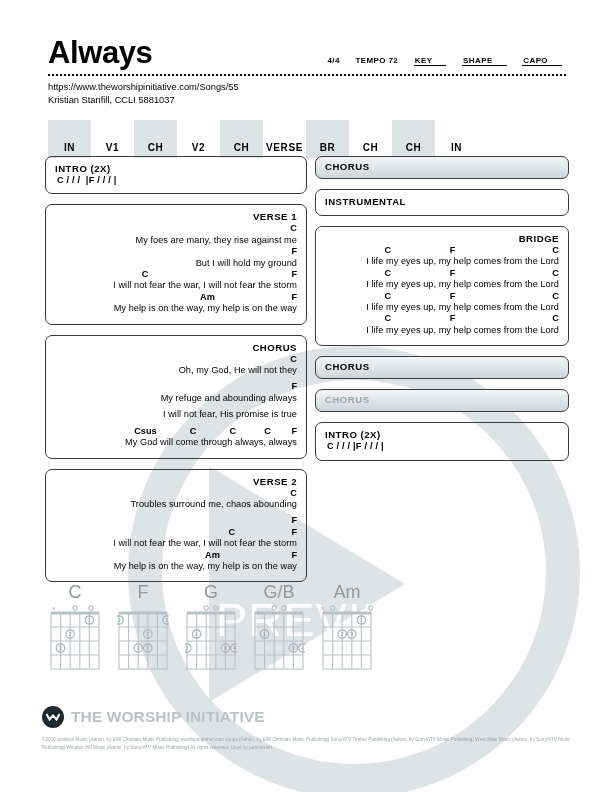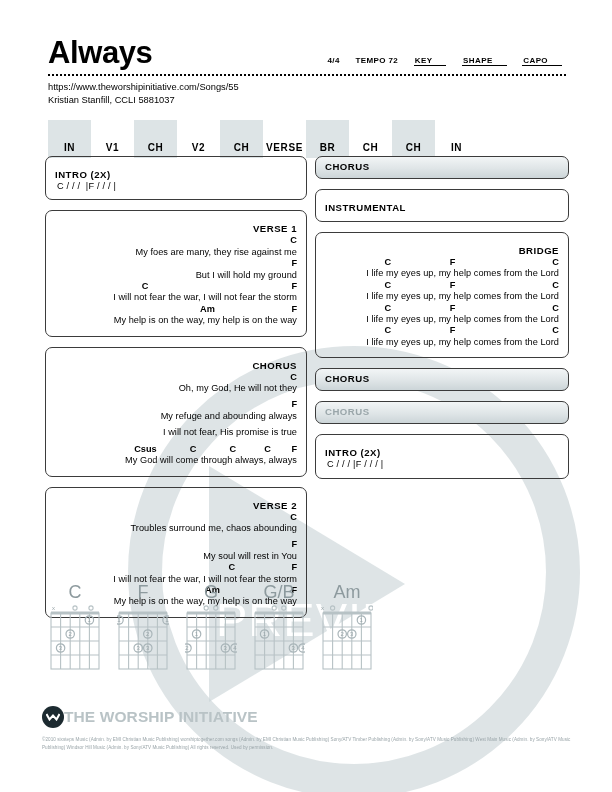--- a/index.html
+++ b/index.html
@@ -101,57 +101,57 @@
 
   
   .col-l { position: absolute; left: 45px; top: 156px; width: 262px; }
   .col-r { position: absolute; left: 315px; top: 156px; width: 254px; }
 
   .box {
     border: 1px solid #3b3b3b;
     border-radius: 7px;
     background: transparent;
     margin-bottom: 10px;
-    padding: 12px 9px 7px 9px;
+    padding: 6px 9px 7px 9px;
   }
   .box.tall { padding-bottom: 9px; text-align: right; }
   .box.label-only {
     padding: 4px 9px 5px 9px;
     background: linear-gradient(to bottom, #f2f5f6 0%, #dfe5e7 55%, #ccd5d8 100%);
   }
   .sec-name {
     font-size: 9.6px; font-weight: bold; letter-spacing: .5px;
     margin-bottom: 1px;
   }
   .sec-name.dim { color: #9aa6aa; }
 
   .chordline, .lyricline, .barline {
     font-size: 9.2px; line-height: 11.4px; white-space: pre;
     font-family: "Liberation Sans", sans-serif;
   }
-  .barline { font-weight: normal; letter-spacing: .2px; padding-left: 2px; }
+  .barline { font-weight: bold; letter-spacing: .2px; padding-left: 2px; }
   .chordline { font-weight: bold; }
   .lyricline { font-weight: normal; letter-spacing: .05px; }
   .spacer { height: 5px; }
 
   
   .diagrams {
     position: absolute; left: 48px; top: 583px;
     display: flex; gap: 14px;
   }
   .dg { width: 54px; }
   .dg-name {
     text-align: center; font-size: 18px; color: #8d9a9e;
     line-height: 19px; font-weight: 400;
   }
   .dg svg { display: block; margin: 0 auto; }
 
   
   .footer { position: absolute; left: 42px; top: 706px; }
-  .logo-row { display: flex; align-items: center; }
+  .logo-row { display: flex; align-items: center; gap: 7px; }
   .logo-mark {
     width: 22px; height: 22px; border-radius: 50%;
     background: #1c2a30; display: flex; align-items: center; justify-content: center;
   }
   .logo-text {
     font-size: 15.5px; font-weight: bold; letter-spacing: .1px;
     color: #b9c3c6;
   }
   .copyright {
     position: absolute; left: 42px; top: 736px; width: 530px;
@@ -237,21 +237,20 @@
       <div class="chordline">     Csus             C             C           C        F</div>
       <div class="lyricline">My God will come through always, always</div>
     </div>
 
     <div class="box tall">
       <div class="sec-name">VERSE 2</div>
       <div class="chordline">C</div>
       <div class="lyricline"> Troubles surround me, chaos abounding</div>
       <div class="spacer"></div>
       <div class="chordline">                          F</div>
-      <div class="lyricline">My soul will rest in You</div>
       <div class="chordline">C                      F</div>
       <div class="lyricline"> I will not fear the war, I will not fear the storm</div>
       <div class="chordline">      Am                            F</div>
       <div class="lyricline">My help is on the way, my help is on the way</div>
     </div>
 
   </div>
 
   <div class="col-r">
 

